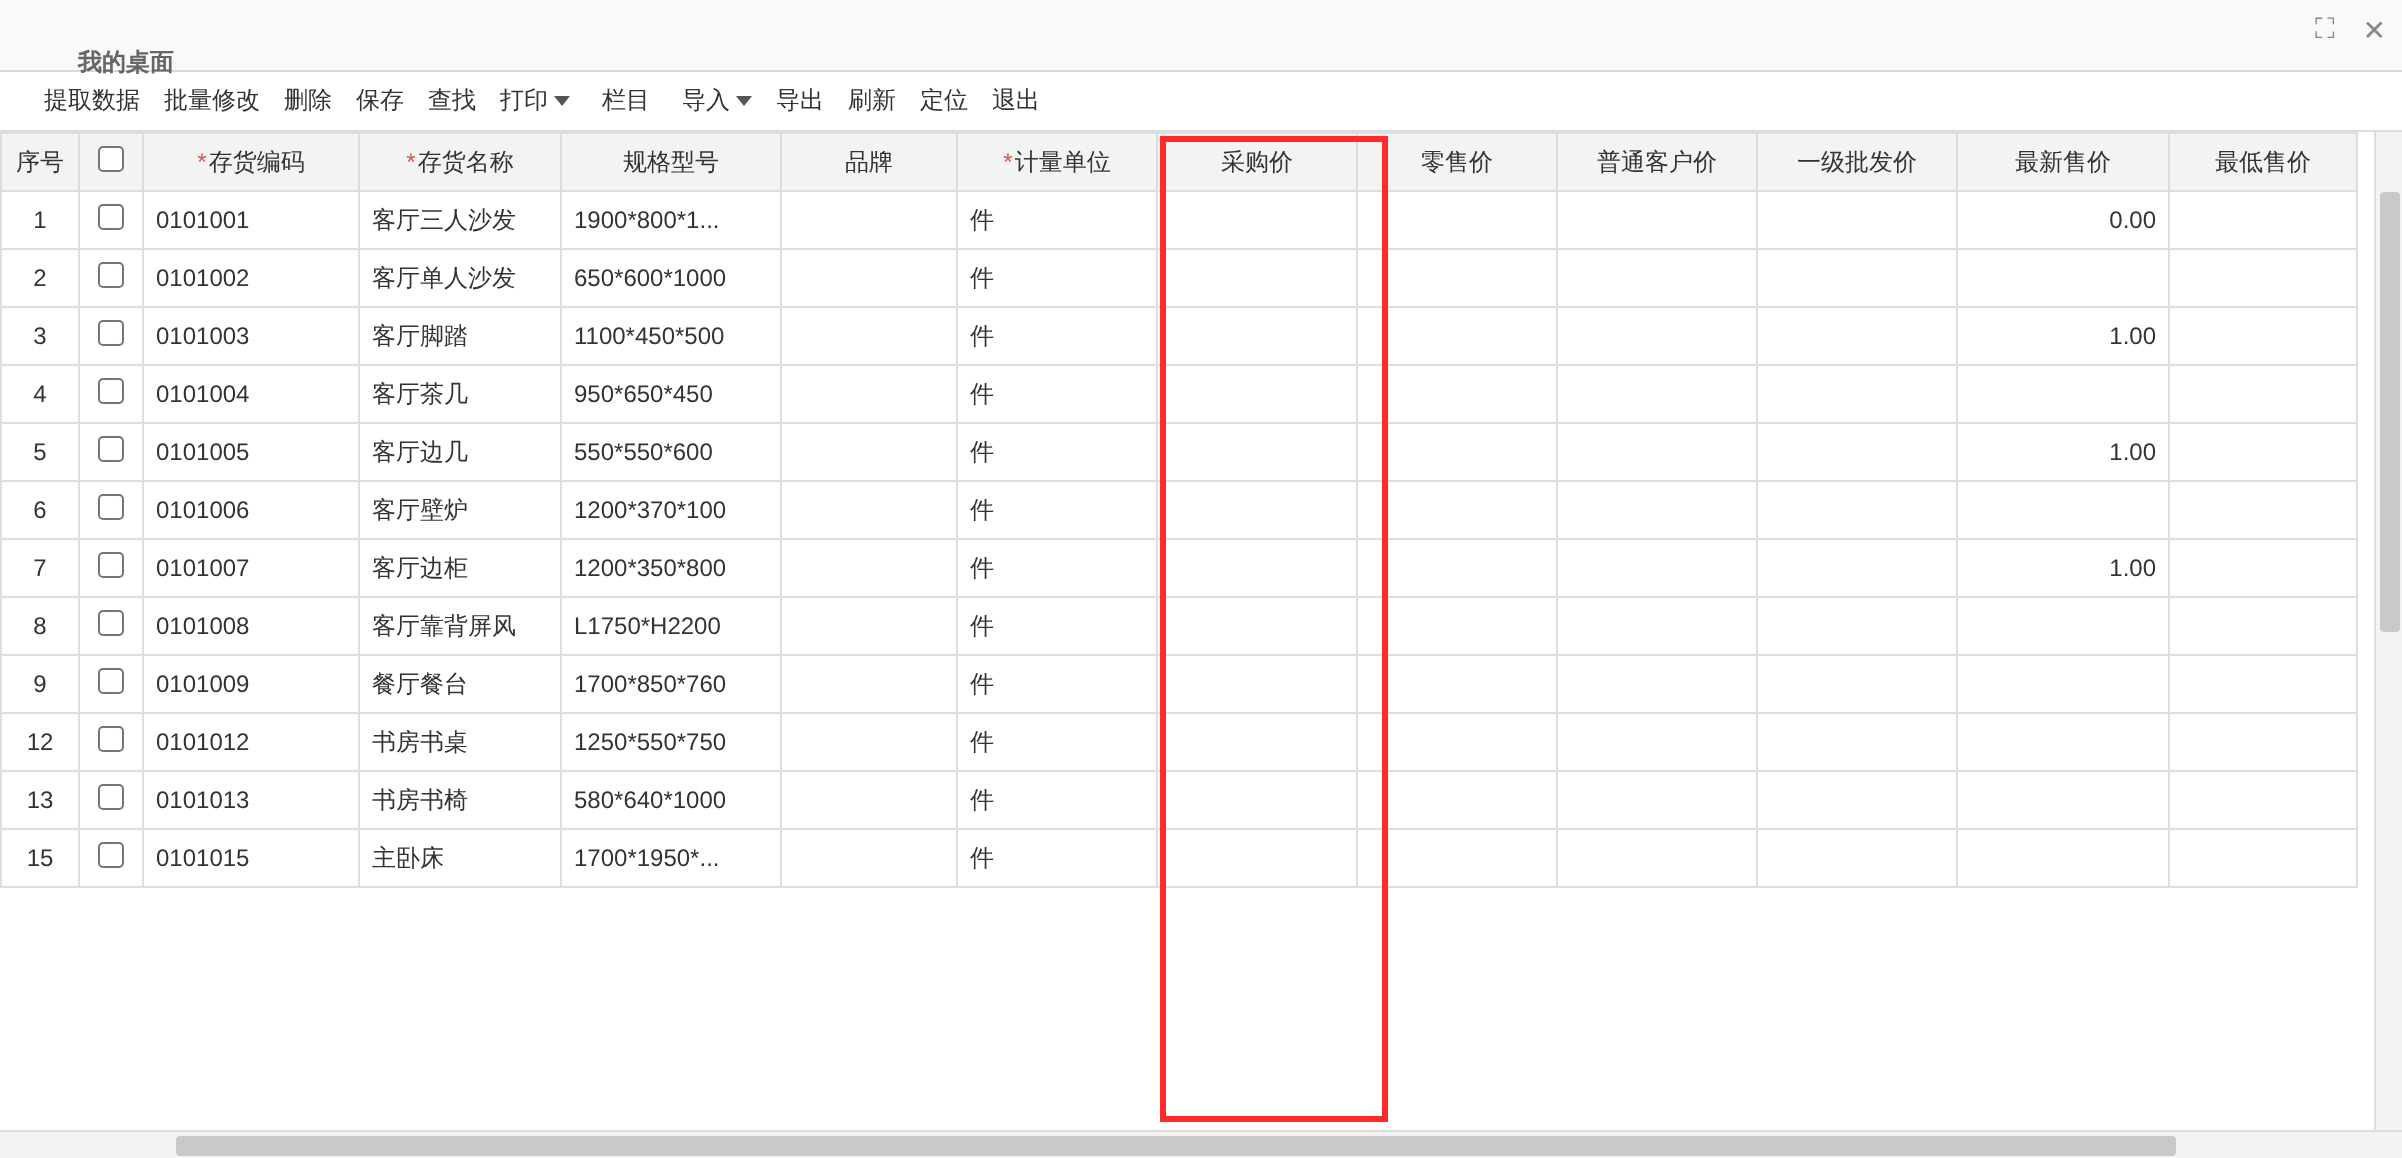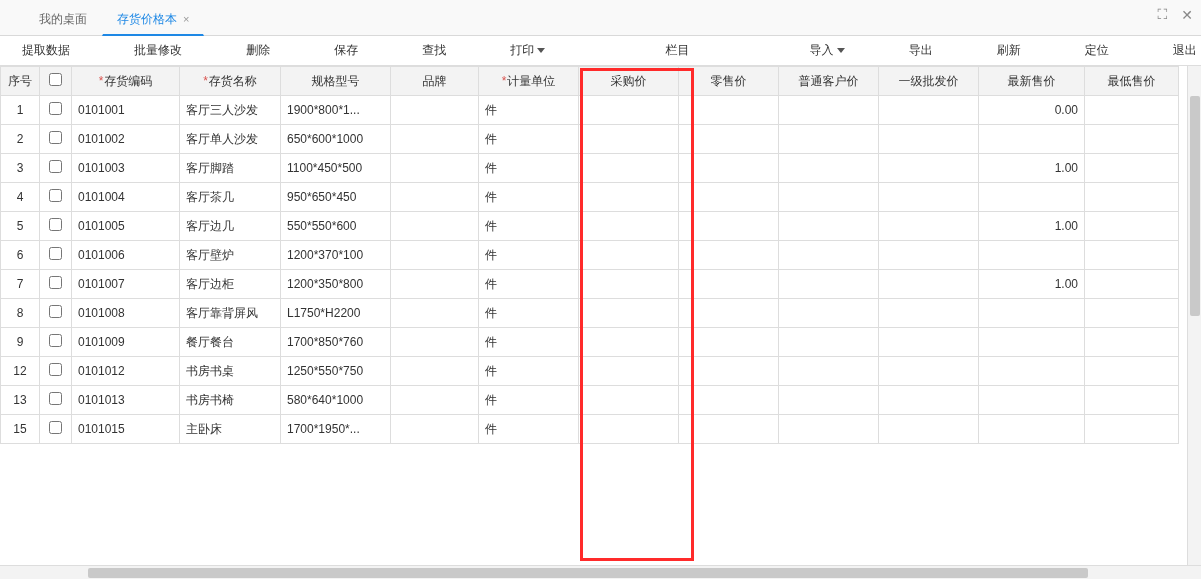--- a/index.html
+++ b/index.html
@@ -22,21 +22,22 @@
     position: relative;
     background: #f9f9f9;
   }
   .tabitem {
     padding: 8px 14px 6px 14px;
     color: #666;
     cursor: pointer;
     border: 1px solid transparent;
     border-bottom: none;
     position: relative;
-    top: 1px;
+    top: 11px;
+    font-weight: bold;
   }
   .tabitem.active {
     color: #1e88e5;
     border-color: transparent;
     border-bottom: 2px solid #1e88e5;
   }
   .tabclose {
     display: inline-block;
     margin-left: 6px;
     color: #999;
@@ -55,22 +56,21 @@
     font-size: 14px;
     cursor: pointer;
   }
 
   .toolbar {
     height: 30px;
     border-bottom: 1px solid #ddd;
     display: flex;
     align-items: center;
     padding-left: 18px;
-    gap: 16px;
-    justify-content: space-between;
+    gap: 4px;
   }
   .tb-btn {
     color: #333;
     cursor: pointer;
     padding: 2px 4px;
     display: flex;
     align-items: center;
   }
   .tb-sep {
     color: #ccc;
@@ -172,21 +172,20 @@
     width: 13px; height: 13px;
     margin: 0;
   }
 </style>
 </head>
 <body>
 
 <div class="tabbar">
   <div id="tabs-host" style="display: flex;">
       <div class="tabitem">我的桌面</div>
-      <div class="tabitem active">存货价格本<span class="tabclose">×</span></div>
     </div>
   <div class="win-controls">
     <span>⛶</span>
     <span>✕</span>
   </div>
 </div>
 
 <div class="toolbar" id="toolbar-host">
     <span class="tb-btn">提取数据</span>
     <span class="tb-btn">批量修改</span>

